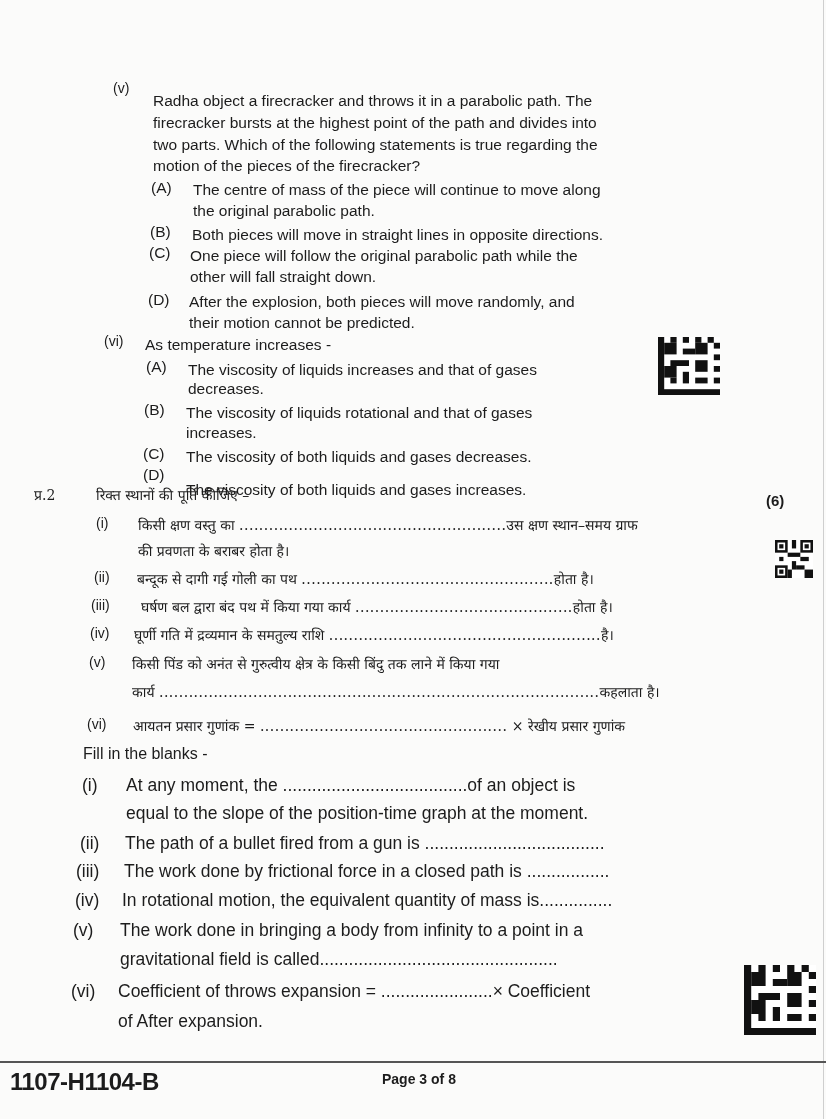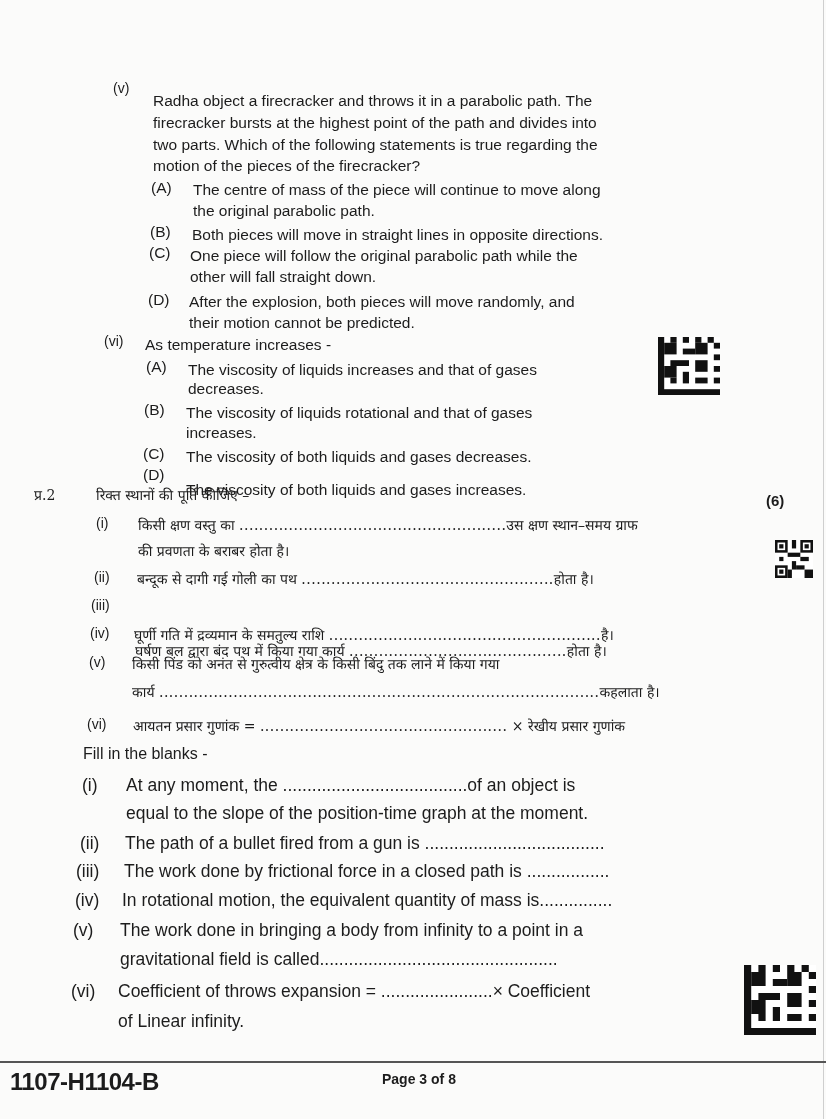--- a/index.html
+++ b/index.html
@@ -147,21 +147,21 @@
   <span class="marks abs" style="left:766px;top:492px;">(6)</span>
 
   <span class="abs num" style="left:96px;top:515px;">(i)</span>
   <span class="abs hi" style="left:138px;top:515px;"><span>किसी क्षण वस्तु का</span> <span class="dots">......................................................</span><span>उस क्षण स्थान–समय ग्राफ</span></span>
   <span class="abs hi" style="left:138px;top:541px;">की प्रवणता के बराबर होता है।</span>
 
   <span class="abs num" style="left:94px;top:569px;">(ii)</span>
   <span class="abs hi" style="left:137px;top:569px;"><span>बन्दूक से दागी गई गोली का पथ</span> <span class="dots">...................................................</span><span>होता है।</span></span>
 
   <span class="abs num" style="left:91px;top:597px;">(iii)</span>
-  <span class="abs hi" style="left:135px;top:597px;margin-top:44px;"><span>घर्षण बल द्वारा बंद पथ में किया गया कार्य</span> <span class="dots">............................................</span><span>होता है।</span></span>
+  <span class="abs hi" style="left:141px;top:597px;"><span>घर्षण बल द्वारा बंद पथ में किया गया कार्य</span> <span class="dots">............................................</span><span>होता है।</span></span>
 
   <span class="abs num" style="left:90px;top:625px;">(iv)</span>
   <span class="abs hi" style="left:134px;top:625px;"><span>घूर्णी गति में द्रव्यमान के समतुल्य राशि</span> <span class="dots">.......................................................</span><span>है।</span></span>
 
   <span class="abs num" style="left:89px;top:654px;">(v)</span>
   <span class="abs hi" style="left:132px;top:654px;">किसी पिंड को अनंत से गुरुत्वीय क्षेत्र के किसी बिंदु तक लाने में किया गया</span>
   <span class="abs hi" style="left:132px;top:682px;"><span>कार्य</span> <span class="dots">.........................................................................................</span><span>कहलाता है।</span></span>
 
   <span class="abs num" style="left:87px;top:716px;">(vi)</span>
   <span class="abs hi" style="left:133px;top:716px;"><span>आयतन प्रसार गुणांक =</span> <span class="dots">..................................................</span> <span>× रेखीय प्रसार गुणांक</span></span>
@@ -182,18 +182,18 @@
 
   <span class="abs en2" style="left:75px;top:888px;">(iv)</span>
   <span class="abs en2" style="left:122px;top:888px;">In rotational motion, the equivalent quantity of mass is...............</span>
 
   <span class="abs en2" style="left:73px;top:918px;">(v)</span>
   <span class="abs en2" style="left:120px;top:918px;">The work done in bringing a body from infinity to a point in a</span>
   <span class="abs en2" style="left:120px;top:947px;">gravitational field is called.................................................</span>
 
   <span class="abs en2" style="left:71px;top:979px;">(vi)</span>
   <span class="abs en2" style="left:118px;top:979px;">Coefficient of throws expansion = .......................× Coefficient</span>
-  <span class="abs en2" style="left:118px;top:1009px;">of Linear infinity.</span>
+  <span class="abs en2" style="left:118px;top:1009px;">of After expansion.</span>
 </div>
 
 <div class="hr-footer"></div>
 <span class="footer-code">1107-H1104-B</span>
 <span class="footer-page">Page 3 of 8</span>
 
 </body></html>

